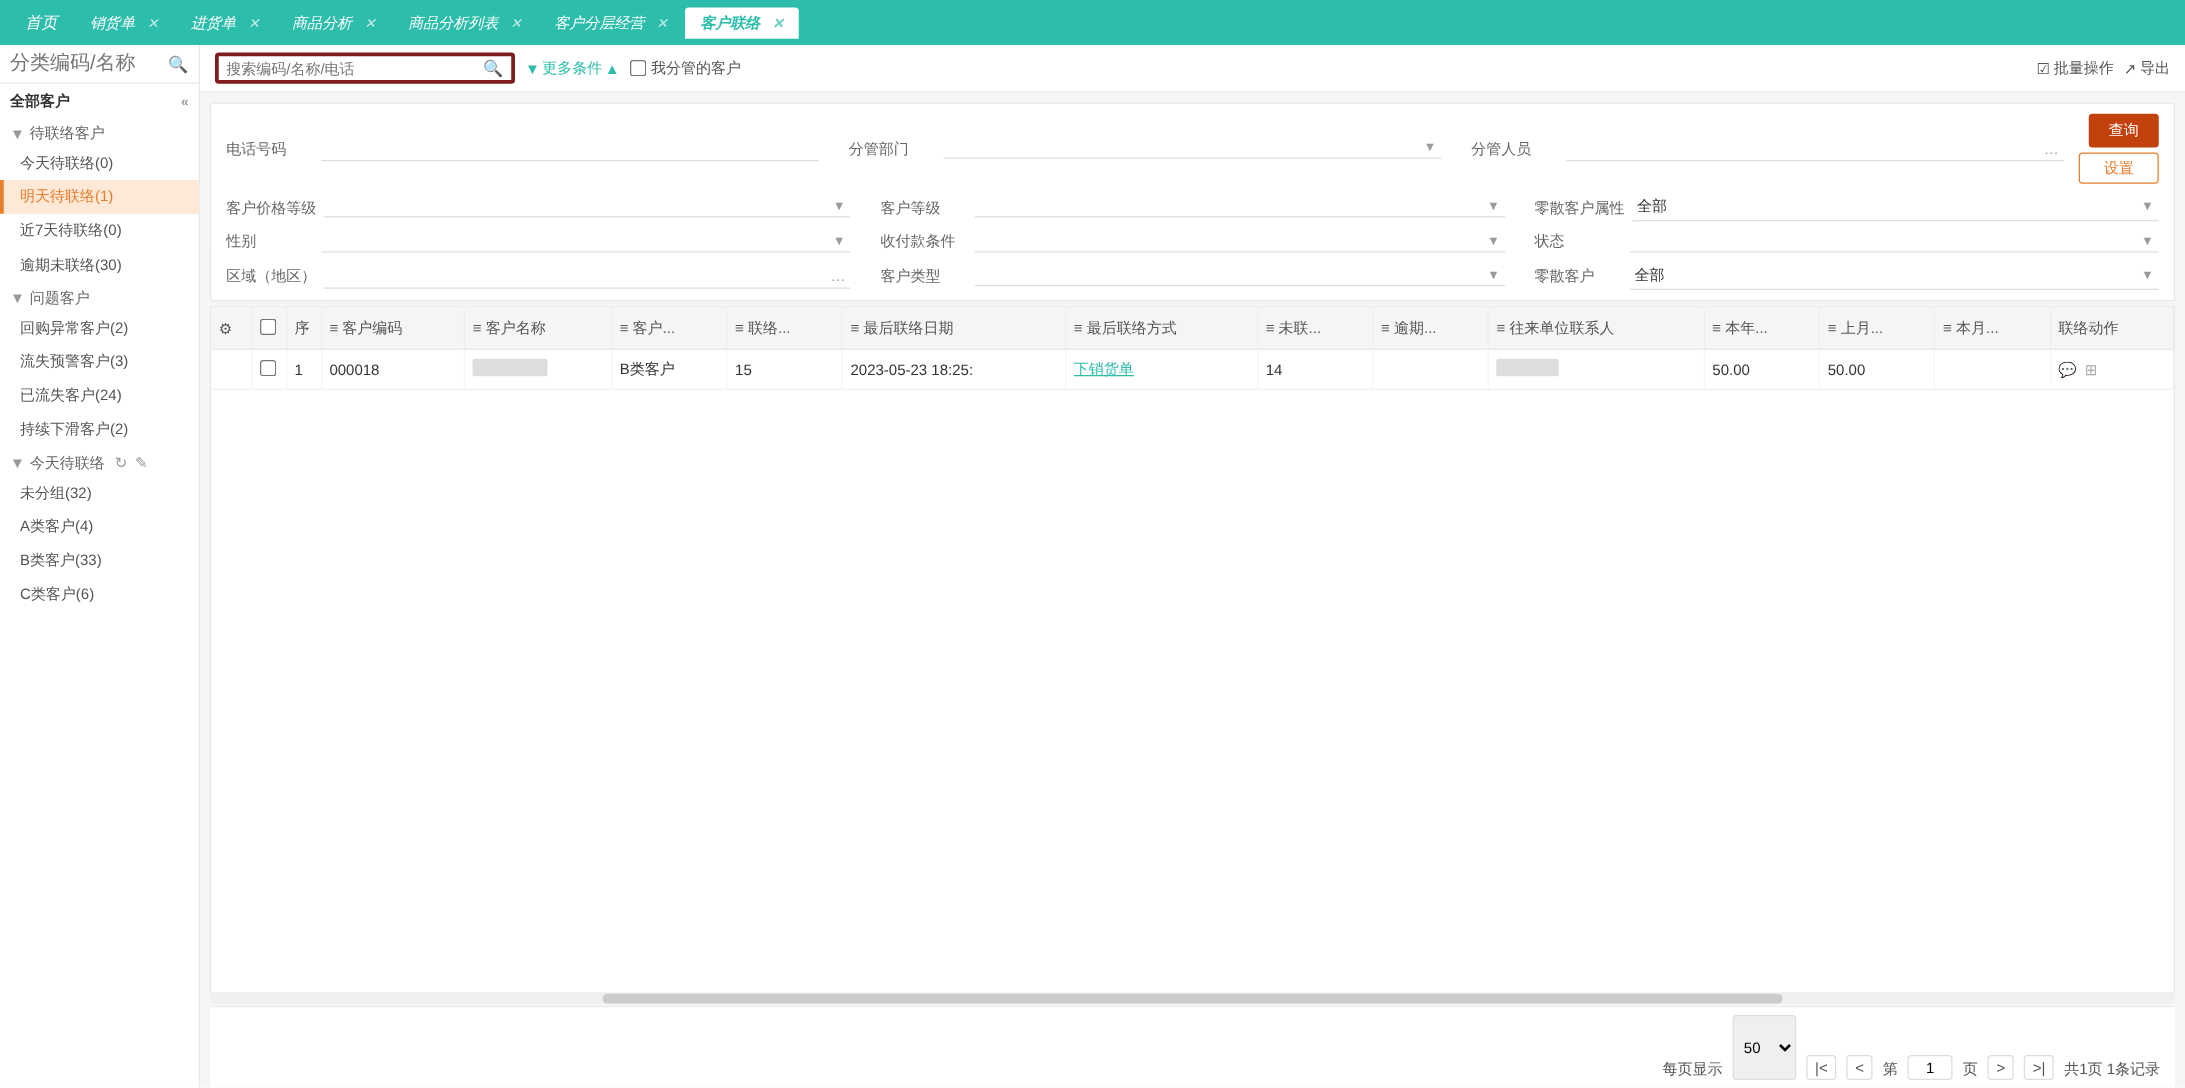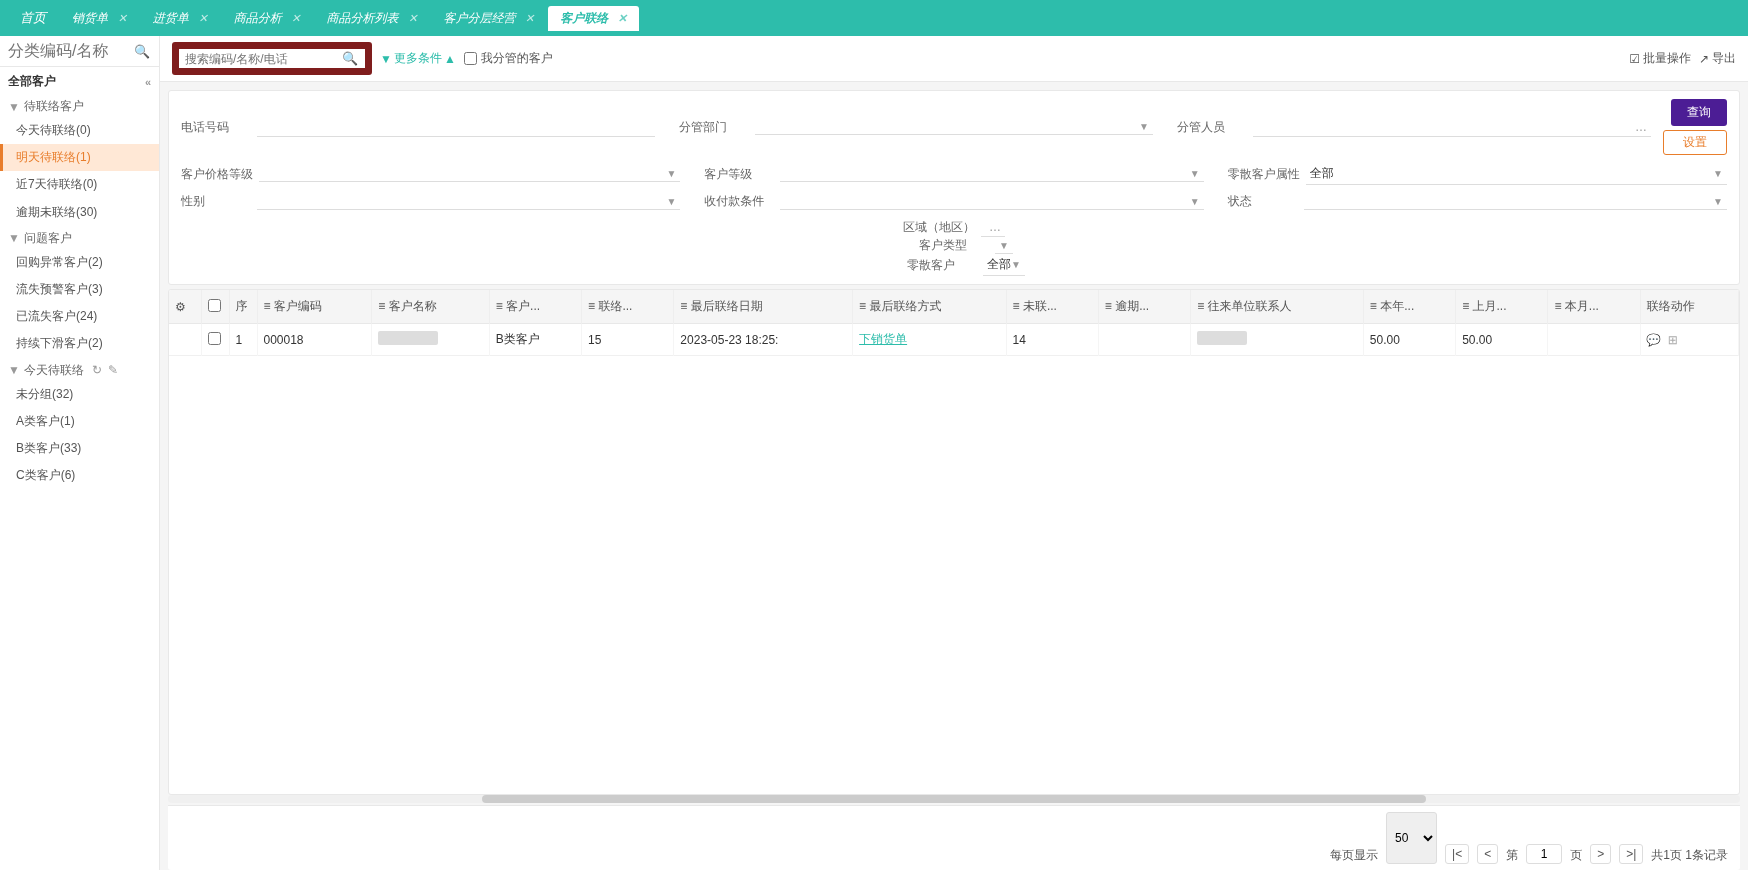--- a/index.html
+++ b/index.html
@@ -99,24 +99,24 @@
       background: #fff;
       padding: 6px 12px;
       display: flex;
       align-items: center;
       gap: 8px;
       border-bottom: 1px solid #e8e8e8;
     }
     .search-input-wrap {
       display: flex;
       align-items: center;
-      border: 7px solid #7f1d1d;
+      border: 3px solid #7f1d1d;
       border-radius: 3px;
       padding: 2px 6px;
-      width: 200px;
+      width: 240px;
     }
     .search-input-wrap input {
       border: none;
       outline: none;
       font-size: 12px;
       width: 100%;
       color: #999;
     }
     .search-icon-btn { color: #aaa; cursor: pointer; font-size: 13px; }
     .more-filter {
@@ -194,21 +194,21 @@
       justify-content: space-between;
       border-bottom: 1px solid #ddd;
       padding: 2px 4px;
       cursor: pointer;
       color: #333;
     }
     .filter-select .down-arrow { color: #999; font-size: 10px; }
     .filter-dots { color: #999; font-size: 12px; cursor: pointer; margin-left: 4px; }
 
     .query-btn {
-      background: #4c1d95;
+      background: #c2410c;
       color: #fff;
       border: none;
       border-radius: 3px;
       padding: 5px 16px;
       cursor: pointer;
       font-size: 12px;
       margin-left: 8px;
       white-space: nowrap;
     }
     .set-btn {
@@ -375,21 +375,21 @@
     <div class="sidebar-item">已流失客户(24)</div>
     <div class="sidebar-item">持续下滑客户(2)</div>
 
     <div class="sidebar-group-label">
       <span class="arrow">▼</span>
       <span>今天待联络</span>
       <span style="color:#999;cursor:pointer;margin-left:4px;">↻</span>
       <span style="color:#999;cursor:pointer;margin-left:2px;">✎</span>
     </div>
     <div class="sidebar-item">未分组(32)</div>
-    <div class="sidebar-item">A类客户(1)</div>
+    <div class="sidebar-item">A类客户(4)</div>
     <div class="sidebar-item">B类客户(33)</div>
     <div class="sidebar-item">C类客户(6)</div>
   </div>
 
   <div class="content-area">
 
     <div class="search-bar">
       <div class="search-input-wrap">
         <input type="text" style="color: rgb(153, 153, 153);" placeholder="搜索编码/名称/电话">
         <span class="search-icon-btn">🔍</span>
@@ -483,21 +483,21 @@
         </div>
         <div class="filter-cell" style="margin-left:24px;">
           <span class="filter-label">状态</span>
           <div class="filter-select">
             <span></span>
             <span class="down-arrow">▼</span>
           </div>
         </div>
       </div>
 
-      <div class="filter-row" style="margin-bottom:0;flex-direction:column;">
+      <div class="filter-row" style="margin-bottom:0;">
         <div class="filter-cell">
           <span class="filter-label">区域（地区）</span>
           <div class="filter-select">
             <span></span>
             <span class="filter-dots">…</span>
           </div>
         </div>
         <div class="filter-cell" style="margin-left:24px;">
           <span class="filter-label">客户类型</span>
           <div class="filter-select">

